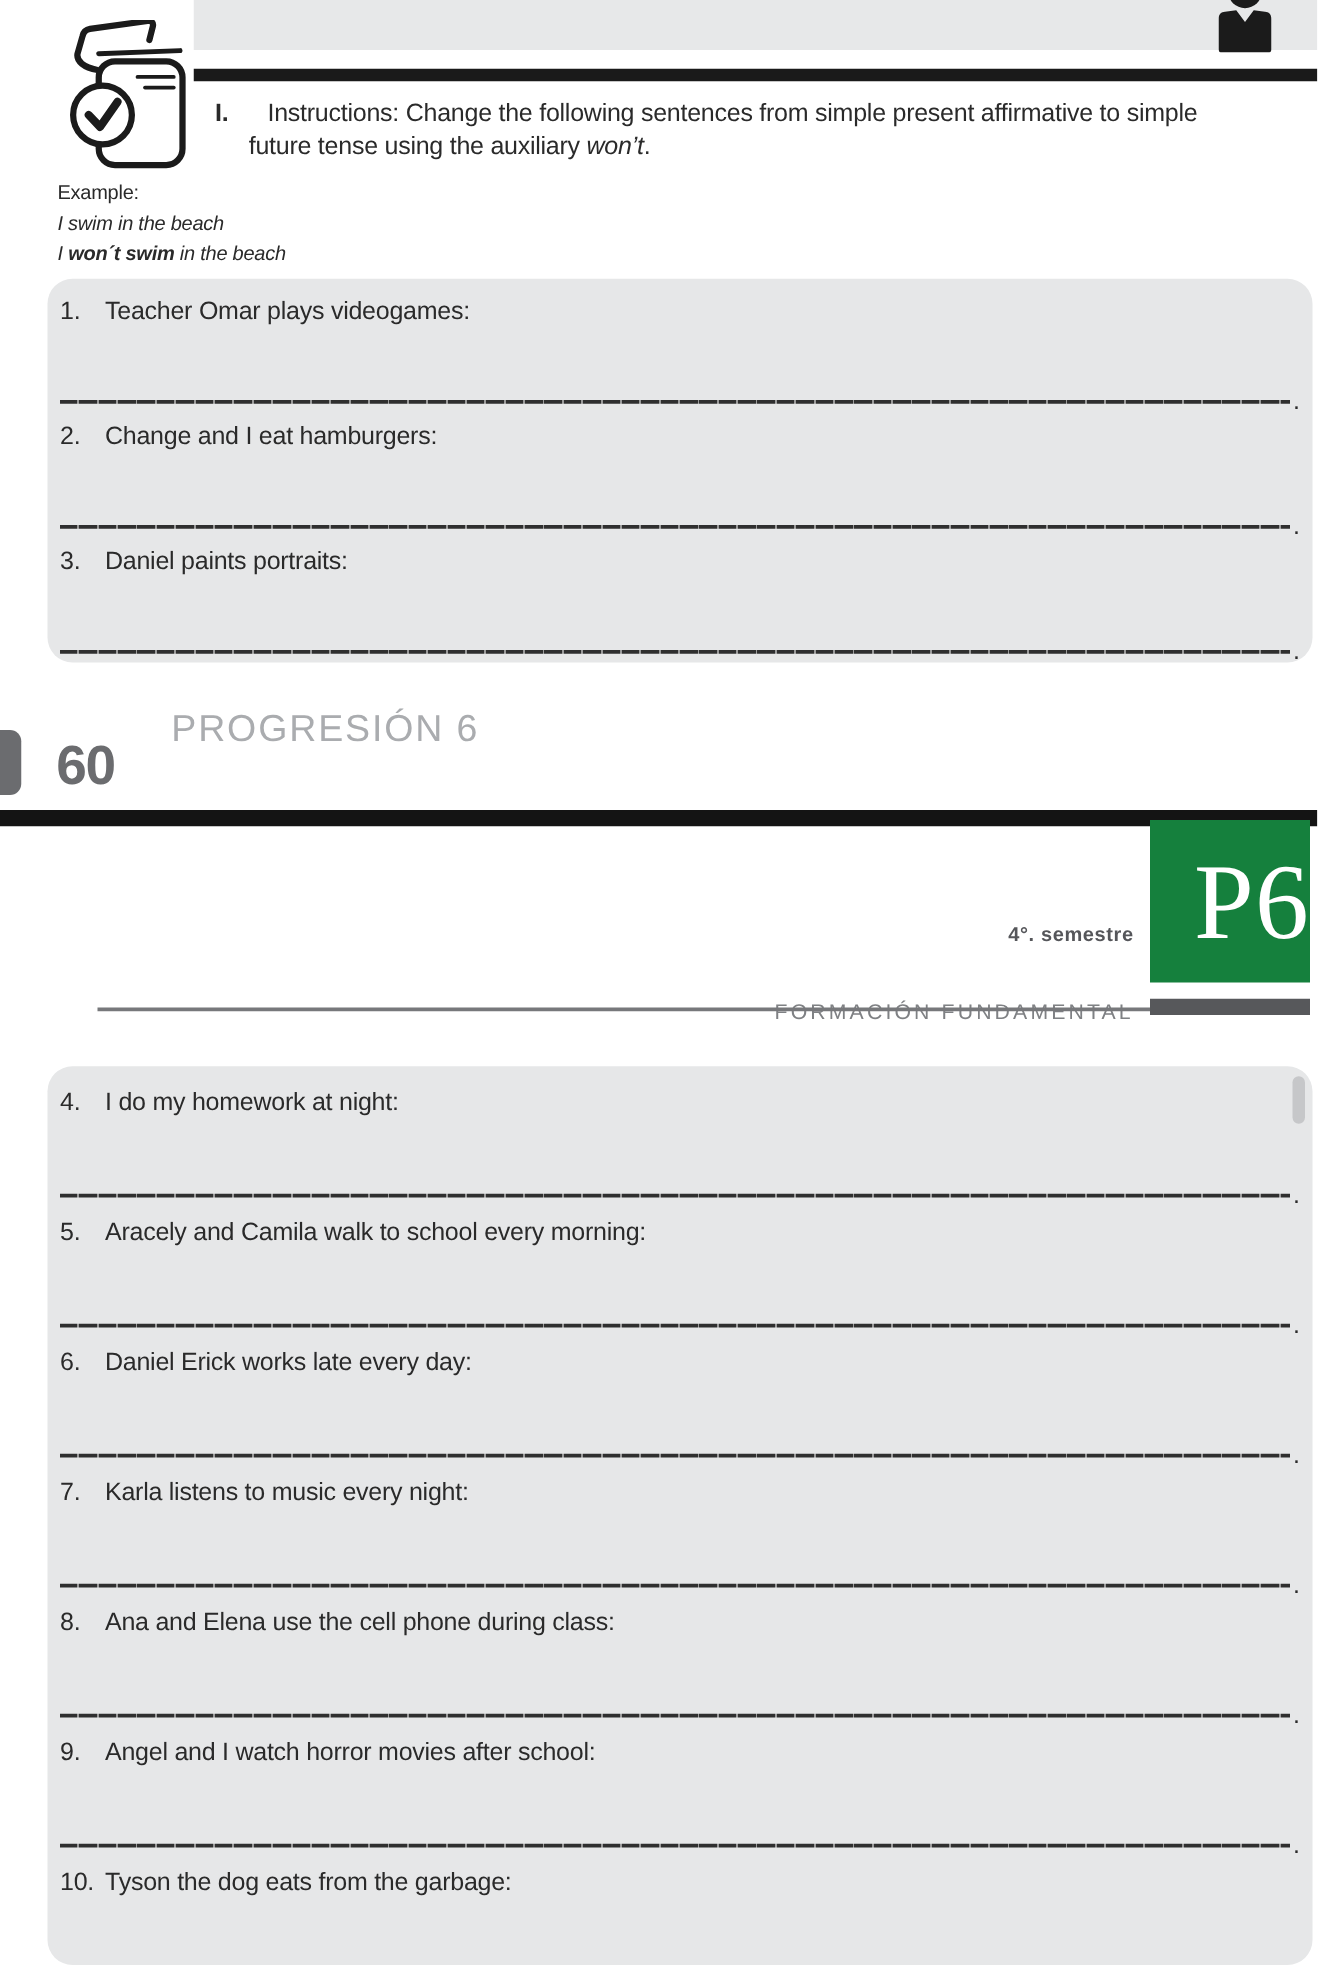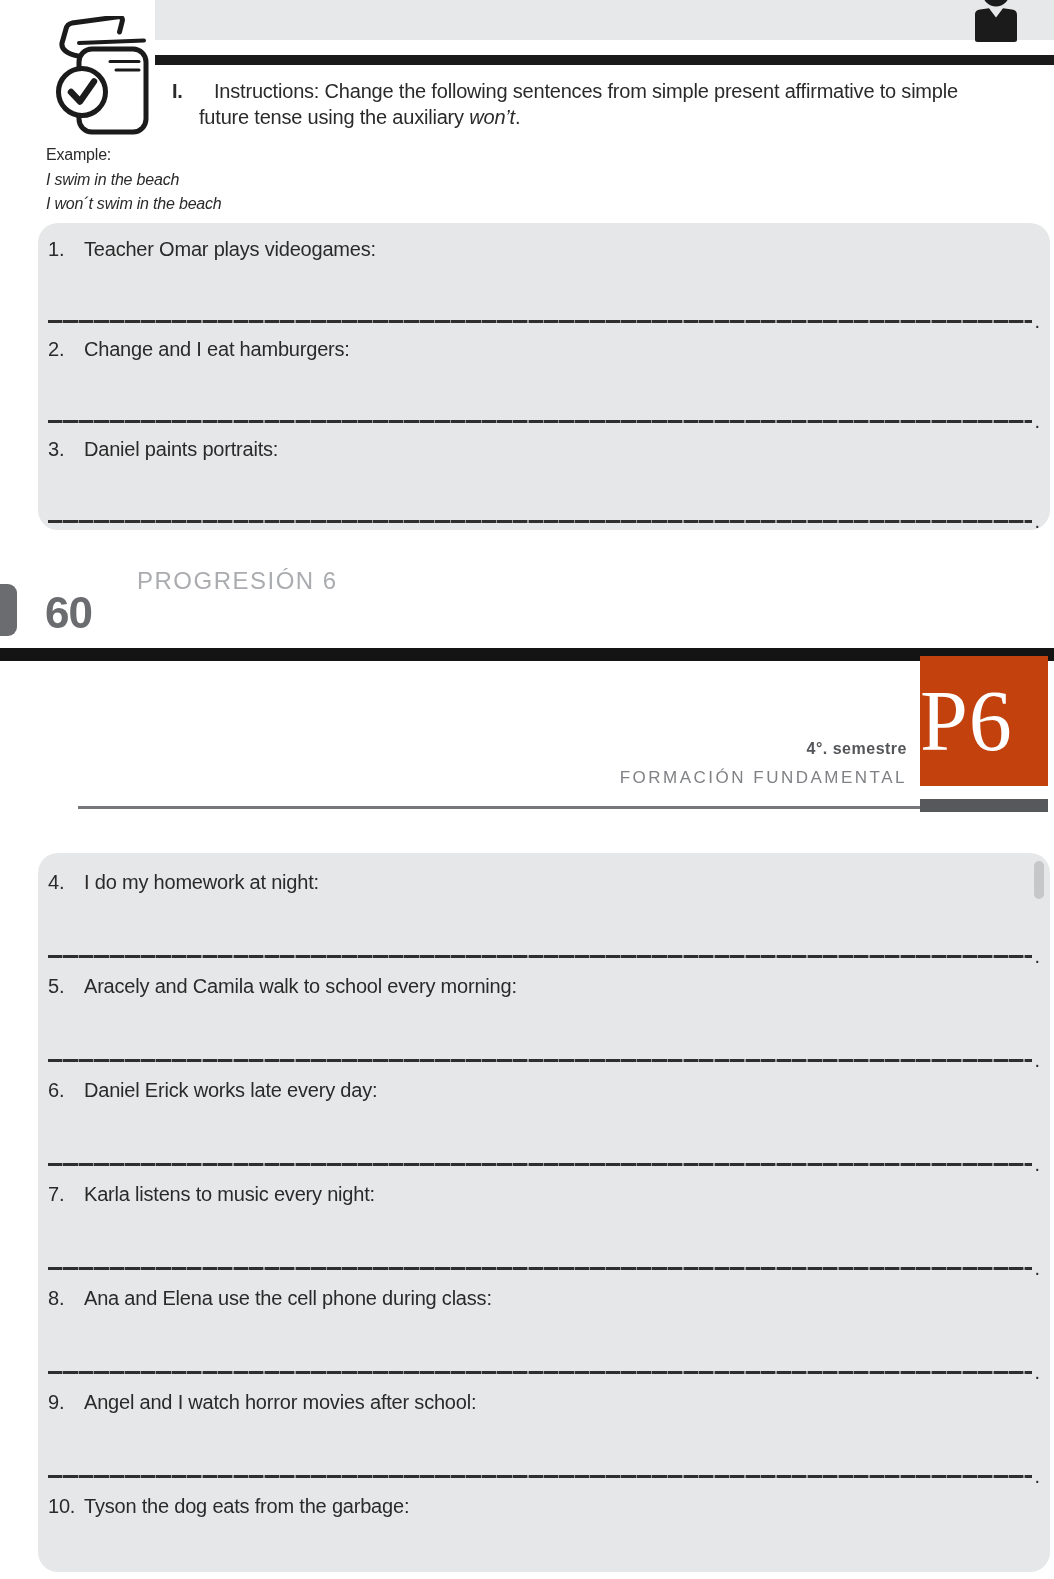--- a/index.html
+++ b/index.html
@@ -15,21 +15,21 @@
 
   
   .instructions { position:absolute; left:172px; top:78px; width:790px; display:flex; font-size:20px; line-height:26px; letter-spacing:-0.2px; }
   .instr-label { font-weight:bold; width:27px; flex:none; }
   .instr-body b { font-weight:normal;margin-left:15px; }
   .instr-body i { }
 
   
   .example { position:absolute; left:46px; top:143px; font-size:16px; line-height:24.5px; letter-spacing:-0.2px; }
   .example .it { font-style:italic; }
-  .example .bd { font-weight:normal;margin-top:48px; }
+  .example .bd { font-weight:bold;margin-top:48px; }
 
   
   .qbox { position:absolute; left:38px; width:1012px; background:#e6e7e8; border-radius:20px; overflow:hidden; box-sizing:border-box; }
   #box1 { top:223px; height:307px; }
   #box2 { top:853px; height:719px; padding-top:3px; }
   .qitem { box-sizing:border-box; padding:14px 10px 0 10px; }
   #box1 .qitem { height:100px; }
   #box2 .qitem { height:104px; }
   .qrow { display:flex; font-size:20px; line-height:24px; letter-spacing:-0.2px; }
   .qnum { width:36px; flex:none; }
@@ -37,33 +37,33 @@
   .blank { display:flex; align-items:flex-end; height:24px; }
   #box1 .blank { margin-top:39px; }
   #box2 .blank { margin-top:41px; }
   .rule { flex:1; height:3px; margin-bottom:1px;
           background:repeating-linear-gradient(90deg,#2f2f2f 0 14px,#9a9a9a 14px 15.5px); }
   .dot { font-size:20px; line-height:6px; margin-left:2px; flex:none; }
   .scroll-thumb { position:absolute; right:6px; top:8px; width:10px; height:38px; background:#c6c7c9; border-radius:5px; }
 
   
   .page-number { position:absolute; left:45px; top:551px; font-size:44px; font-weight:bold; color:#6b6c6f; letter-spacing:-1px;margin-top:37px; }
-  .progression { position:absolute; left:137px; top:567px; font-size:24px; color:#aaacaf; letter-spacing:1.5px; font-weight:normal; }
+  .progression { position:absolute; left:137px; top:567px; font-size:30px; color:#aaacaf; letter-spacing:1.5px; font-weight:normal; }
   .left-tab { position:absolute; left:0; top:584px; width:17px; height:52px; background:#6b6c6f; border-radius:0 9px 9px 0; }
 
   
   .black-divider { position:absolute; left:0; top:648px; width:1054px; height:13px; background:#141414; }
 
   
-  .p6-box { position:absolute; left:920px; top:656px; width:128px; height:130px; background:#c2410c;
-            display:flex; align-items:center; justify-content:flex-start; }
+  .p6-box { position:absolute; left:920px; top:656px; width:128px; height:130px; background:#15803d;
+            display:flex; align-items:center; justify-content:flex-end; }
   .p6-text { font-family:"Liberation Serif", serif; font-size:86px; color:#ffffff; line-height:1; letter-spacing:1px; }
   .p6-subbar { position:absolute; left:920px; top:799px; width:128px; height:13px; background:#57585b; }
   .semester { position:absolute; right:147px; top:740px; font-size:16px; font-weight:bold; color:#55565a; letter-spacing:0.5px; }
-  .program { position:absolute; right:147px; top:768px; font-size:17px; color:#7f8184; letter-spacing:2.5px; }
+  .program { position:absolute; right:147px; top:800px; font-size:17px; color:#7f8184; letter-spacing:2.5px; }
   .rule-line { position:absolute; left:78px; top:806px; width:842px; height:3px; background:#77787b; }
 
   svg { display:block; }
 </style>
 </head>
 <body>
 
 <div class="page">
 
   <div class="gray-bar-top"></div>

